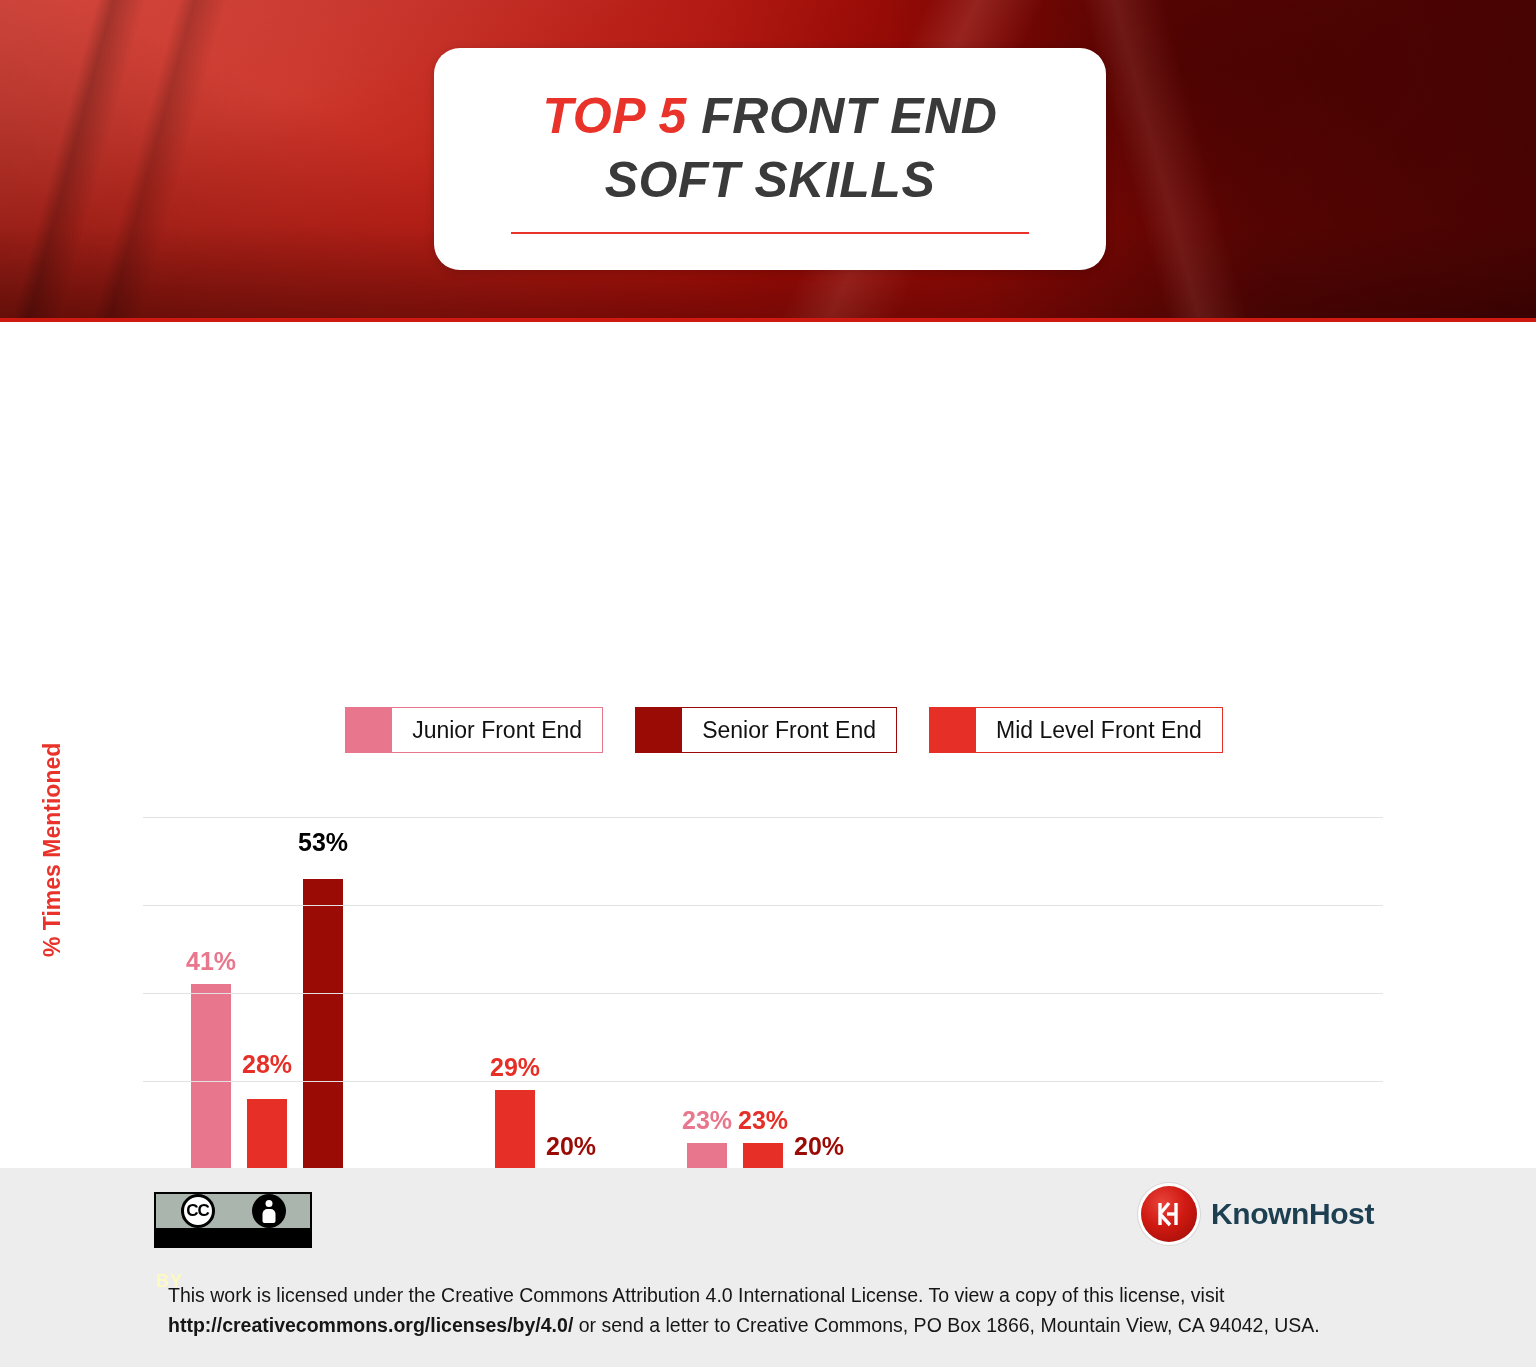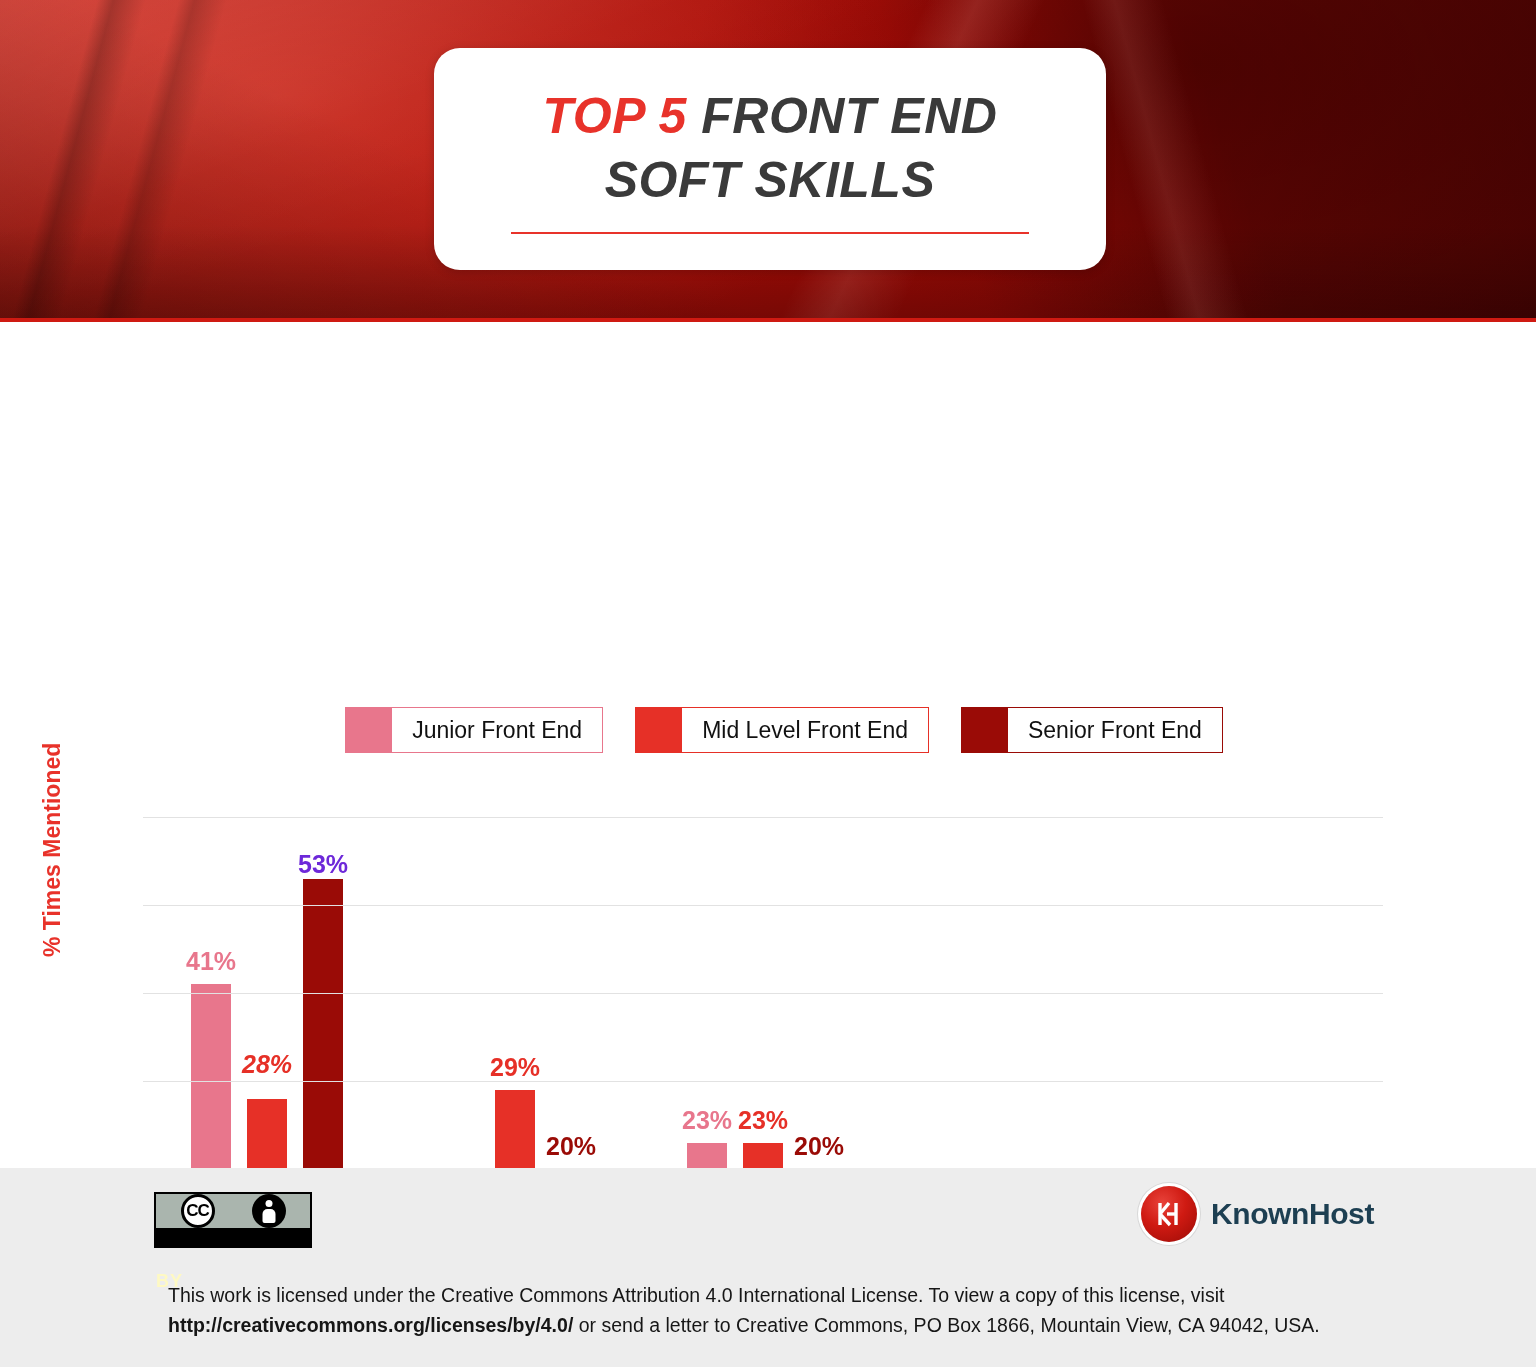--- a/index.html
+++ b/index.html
@@ -335,46 +335,46 @@
   </div>
 </div>
 
 <div class="chart-section">
 
   <div class="legend" id="legend">
       <div class="legend-item" style="border-color: rgb(232, 118, 140);">
         <div class="legend-swatch" style="background: rgb(232, 118, 140);"></div>
         <div class="legend-label">Junior Front End</div>
       </div>
+      <div class="legend-item" style="border-color: rgb(154, 11, 6);">
+        <div class="legend-swatch" style="background: rgb(154, 11, 6);"></div>
+        <div class="legend-label">Senior Front End</div>
+      </div>
       <div class="legend-item" style="border-color: rgb(230, 48, 39);">
         <div class="legend-swatch" style="background: rgb(230, 48, 39);"></div>
         <div class="legend-label">Mid Level Front End</div>
-      </div>
-      <div class="legend-item" style="border-color: rgb(154, 11, 6);">
-        <div class="legend-swatch" style="background: rgb(154, 11, 6);"></div>
-        <div class="legend-label">Senior Front End</div>
       </div>
     </div>
 
   <div class="plot" id="plot">
     <div class="axis-baseline"></div>
     <div class="y-axis-title">% Times Mentioned</div>
     <div class="groups" id="groups">
         <div class="group">
           <div class="bars">
             <div class="bar-wrap">
               <div class="bar-value" style="color: rgb(232, 118, 140); bottom: 368.8px;">41%</div>
               <div class="bar" style="height: 360.8px; background: rgb(232, 118, 140);"></div>
             </div>
             <div class="bar-wrap">
-              <div class="bar-value" style="color: rgb(230, 48, 39); bottom: 266px; font-style: italic;">28%</div>
+              <div class="bar-value" style="color: rgb(230, 48, 39); bottom: 266px;">28%</div>
               <div class="bar" style="height: 246.4px; background: rgb(230, 48, 39);"></div>
             </div>
             <div class="bar-wrap">
-              <div class="bar-value" style="color: #6d28d9; bottom: 466px;">53%</div>
+              <div class="bar-value" style="color: #000000; bottom: 488px;">53%</div>
               <div class="bar" style="height: 466.4px; background: rgb(154, 11, 6);"></div>
             </div>
           </div>
           <div class="cat-label">Communication</div>
         </div>
         <div class="group">
           <div class="bars">
             <div class="bar-wrap">
               <div class="bar-value" style="color: rgb(232, 118, 140); bottom: 148.8px;">16%</div>
               <div class="bar" style="height: 140.8px; background: rgb(232, 118, 140);"></div>

